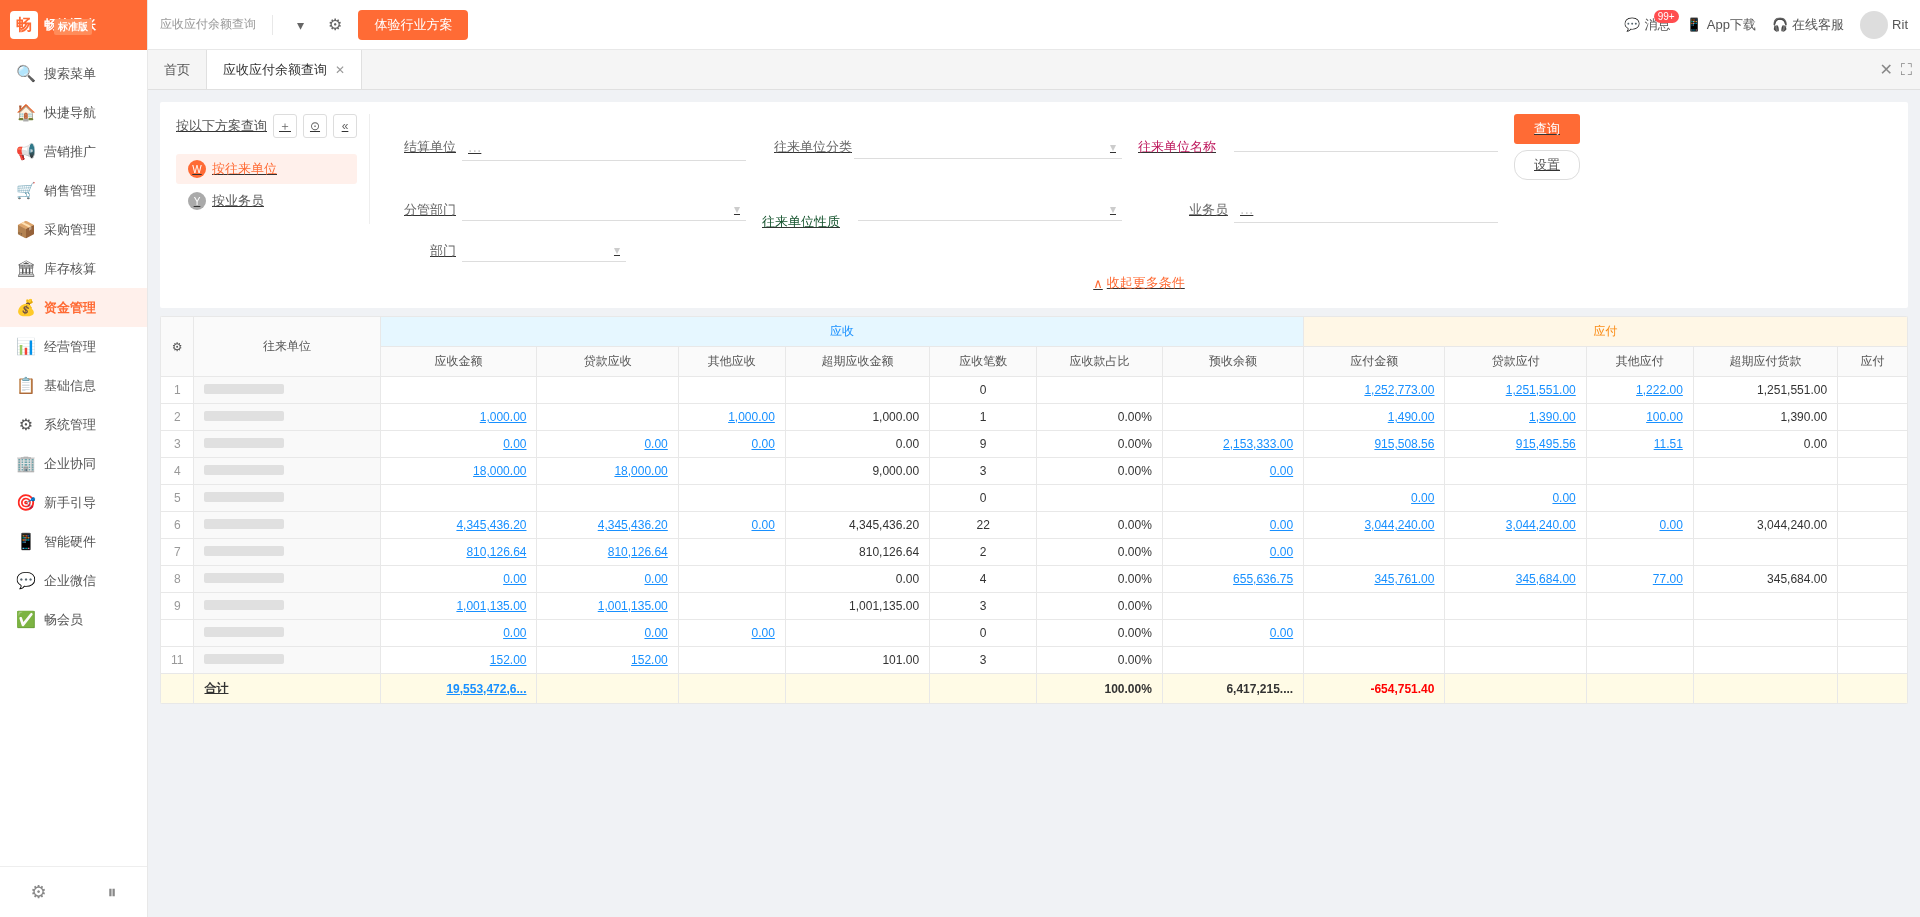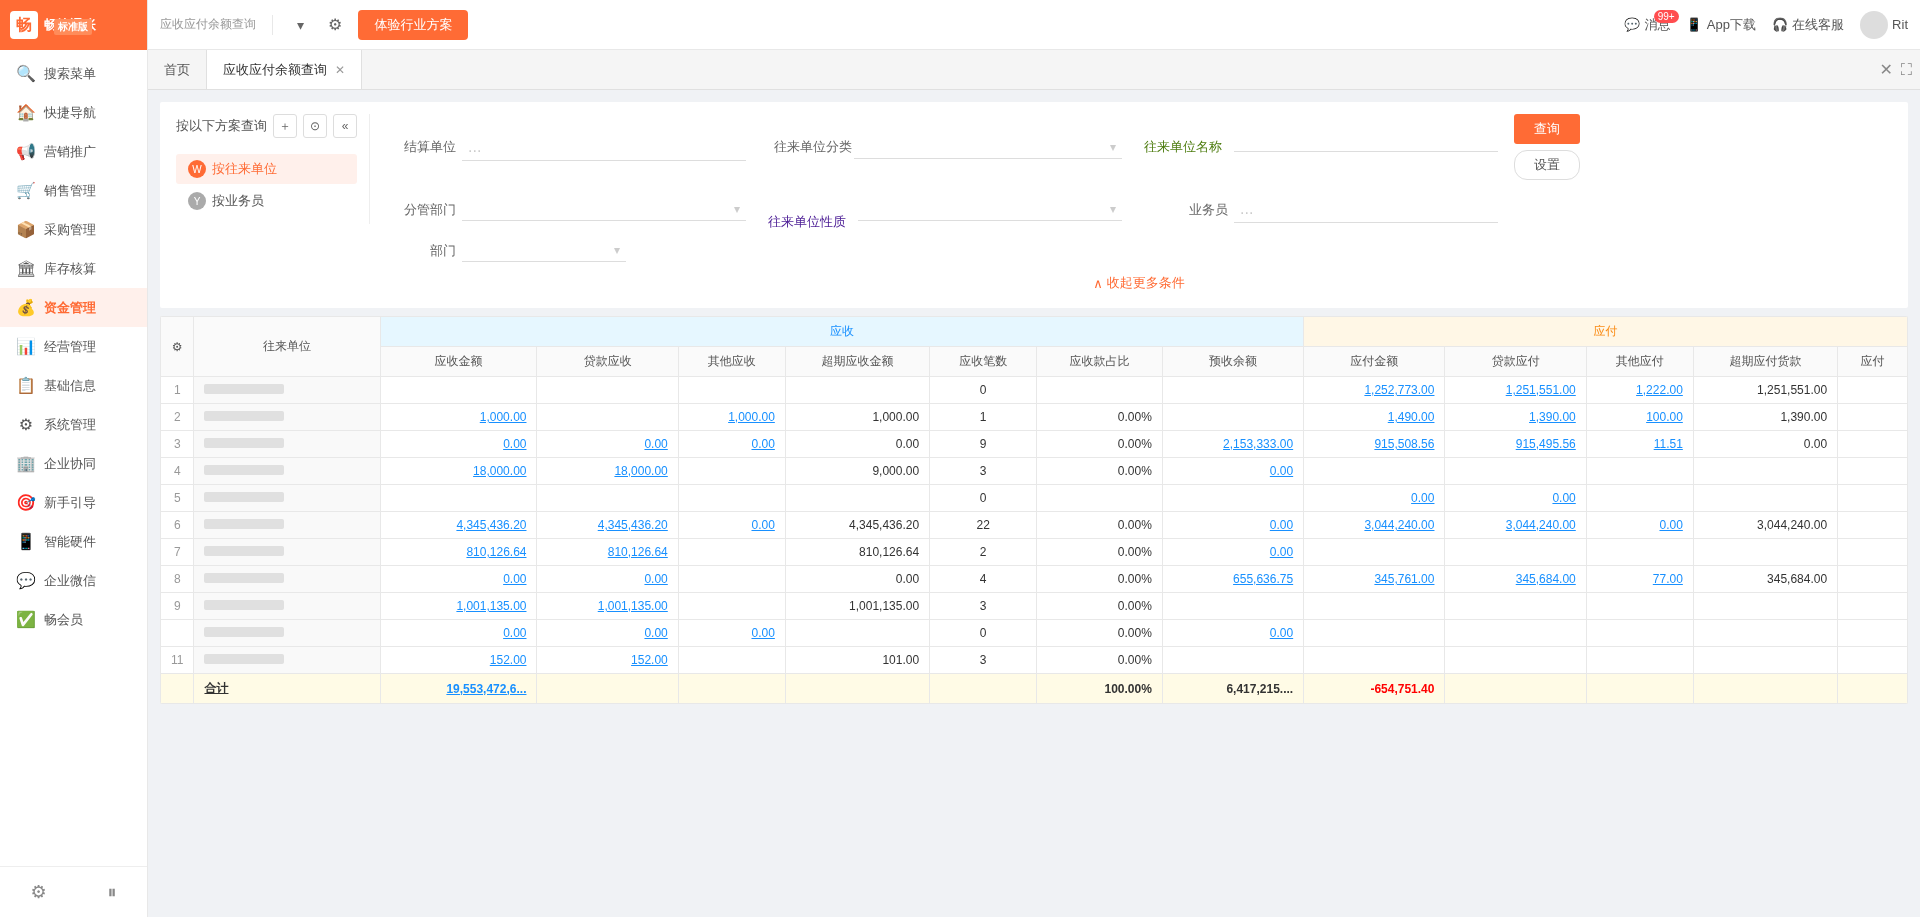--- a/index.html
+++ b/index.html
@@ -83,20 +83,21 @@
       border-radius: 2px;
     }
     .page-title { font-size: 16px; font-weight: bold; color: #333; }
     .page-actions { display: flex; gap: 8px; }
     .page-action-btn { display: flex; align-items: center; gap: 4px; cursor: pointer; color: #ff6b35; font-size: 13px; }
 
     
     .filter-area {
       background: #fff; padding: 12px 16px; margin-bottom: 8px;
       border-radius: 2px;
+      text-decoration: underline;
     }
     .filter-btn { width: 24px; height: 24px; border: 1px solid #ddd; border-radius: 3px; display: flex; align-items: center; justify-content: center; cursor: pointer; color: #666; font-size: 12px; }
     .query-btn { background: #ff6b35; color: #fff; padding: 6px 20px; border: none; border-radius: 3px; cursor: pointer; font-size: 13px; white-space: nowrap; }
     .set-btn { border: 1px solid #ddd; color: #555; padding: 5px 16px; border-radius: 13px; cursor: pointer; font-size: 13px; white-space: nowrap; background: #fff; }
     .collapse-btn { display: flex; align-items: center; gap: 4px; color: #ff6b35; cursor: pointer; font-size: 13px; justify-content: center; padding: 4px 0; }
 
     .left-nav-area { display: flex; flex-direction: column; gap: 2px; padding: 8px 0; min-width: 100px; }
     .left-nav-item { display: flex; align-items: center; gap: 6px; padding: 6px 12px; cursor: pointer; border-radius: 3px; font-size: 13px; color: #555; }
     .left-nav-item.active { background: #fff0eb; color: #ff6b35; }
     .left-nav-icon { width: 18px; height: 18px; border-radius: 50%; background: #ff6b35; color: #fff; display: flex; align-items: center; justify-content: center; font-size: 10px; }
@@ -285,39 +286,39 @@
               </div>
             </div>
             <div style="display:flex; align-items:center; gap:2px; flex:1; min-width:240px; max-width:360px;">
               <span style="color:#666; font-size:13px; min-width:90px; text-align:right;">往来单位分类</span>
               <div style="flex:1; border-bottom:1px solid #ddd; padding:4px 6px; display:flex; align-items:center; justify-content:space-between;">
                 <span></span>
                   <span style="color:#ccc; font-size:12px;">▾</span>
               </div>
             </div>
             <div style="display:flex; align-items:center; gap:6px; flex:1; min-width:240px; max-width:360px;">
-              <span style="color:#4d7c0f; font-size:13px; min-width:90px; text-align:center;">往来单位名称</span>
+              <span style="color:#be185d; font-size:13px; min-width:90px; text-align:left;">往来单位名称</span>
               <div style="flex:1; border-bottom:1px solid #ddd; padding:4px 6px;"></div>
             </div>
             <div style="display:flex; flex-direction:column; gap:6px;">
               <button class="query-btn">查询</button>
               <button class="set-btn">设置</button>
             </div>
           </div>
           <div style="display:flex; gap:16px; flex-wrap:wrap; margin-bottom:8px; align-items:center;">
 
             <div style="display:flex; align-items:center; gap:6px; flex:1; min-width:240px; max-width:360px;">
               <span style="color:#666; font-size:13px; min-width:70px; text-align:right;">分管部门</span>
               <div style="flex:1; border-bottom:1px solid #ddd; padding:4px 6px; display:flex; align-items:center; justify-content:space-between;">
                 <span></span>
                   <span style="color:#ccc; font-size:12px;">▾</span>
               </div>
             </div>
             <div style="display:flex; align-items:center; gap:6px; flex:1; min-width:240px; max-width:360px;">
-              <span style="color:#4c1d95; font-size:13px; min-width:90px; text-align:center;margin-top:25px;">往来单位性质</span>
+              <span style="color:#14532d; font-size:13px; min-width:90px; text-align:left;margin-top:25px;">往来单位性质</span>
               <div style="flex:1; border-bottom:1px solid #ddd; padding:4px 6px; display:flex; align-items:center; justify-content:space-between;">
                 <span></span>
                   <span style="color:#ccc; font-size:12px;">▾</span>
               </div>
             </div>
             <div style="display:flex; align-items:center; gap:6px; flex:1; min-width:240px; max-width:360px;">
               <span style="color:#666; font-size:13px; min-width:90px; text-align:right;">业务员</span>
               <div style="flex:1; border-bottom:1px solid #ddd; padding:4px 6px; display:flex; align-items:center; justify-content:space-between;">
                 <span style="color:#ccc; font-size:16px;">...</span>
               </div>

